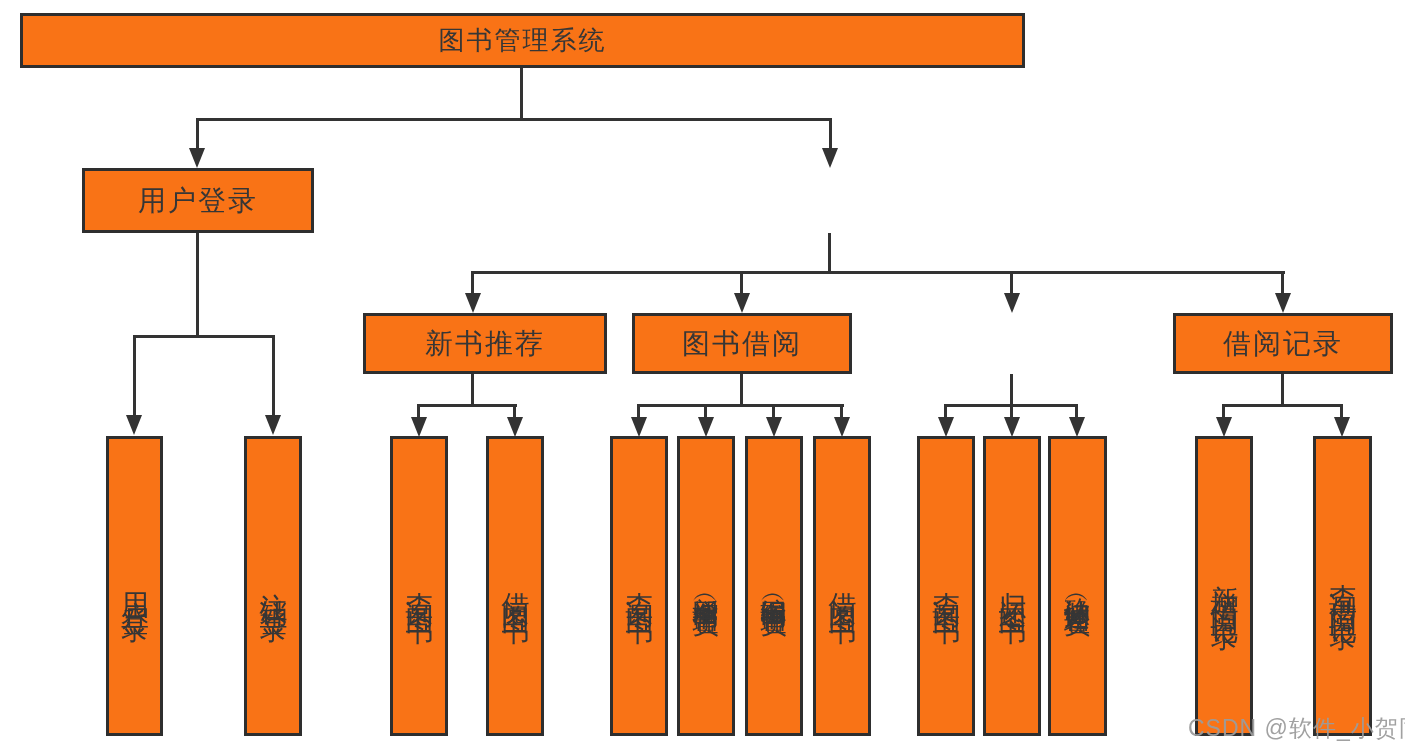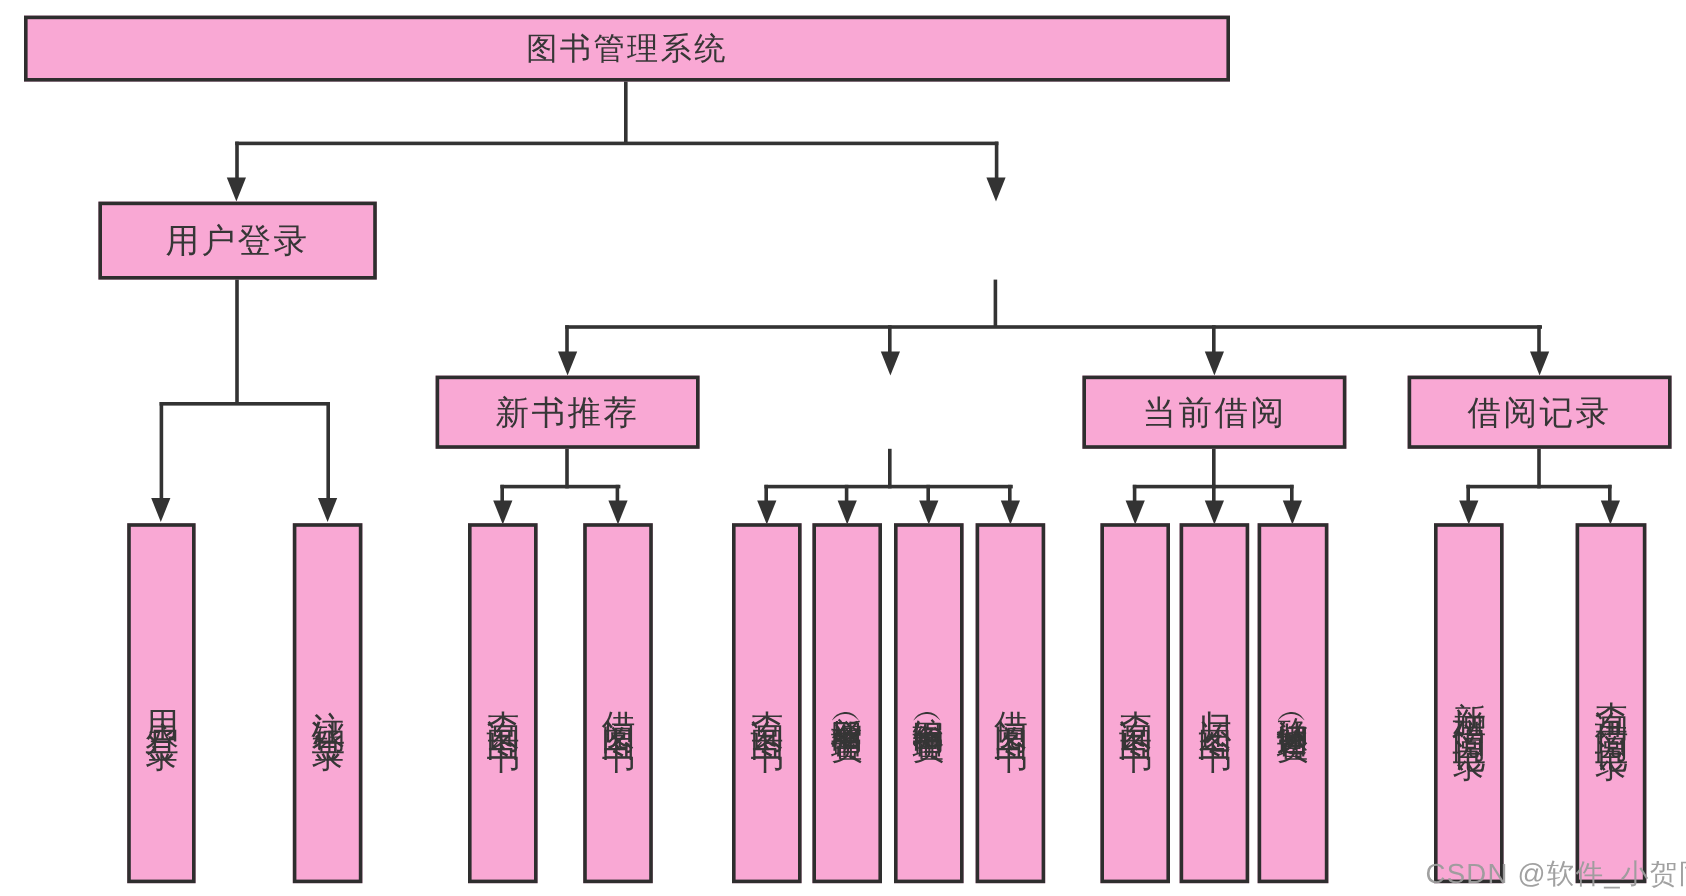--- a/index.html
+++ b/index.html
@@ -1,21 +1,21 @@
 <!DOCTYPE html>
 <html><head>
 <meta charset="utf-8">
 <style>
   html,body{margin:0;padding:0;background:#ffffff;}
   .stage{
     position:relative;width:1405px;height:747px;background:#ffffff;
     font-family:"Liberation Sans", sans-serif;overflow:hidden;
   }
   .box{
-    position:absolute;background:#f9a8d4;border:3px solid #2e2e2e;
+    position:absolute;background:#f97316;border:3px solid #2e2e2e;
     display:flex;align-items:center;justify-content:center;
     color:#363636;box-sizing:border-box;
   }
   .box-label{white-space:nowrap;}
   .root-label{font-size:26px;letter-spacing:2px;}
   .branch-label{font-size:28px;letter-spacing:2px;}
   .vtext{
     writing-mode:vertical-rl;text-orientation:mixed;
     font-size:28px;letter-spacing:8px;line-height:1;white-space:nowrap;
   }
@@ -65,25 +65,25 @@
   <div class="hline" style="left:471px;top:271px;width:814px"></div>
   <div class="vline" style="left:471px;top:271px;height:24px"></div>
   <div class="arrow" style="left:465px;top:293px"></div>
   <div class="vline" style="left:740px;top:271px;height:24px"></div>
   <div class="arrow" style="left:734px;top:293px"></div>
   <div class="vline" style="left:1010px;top:271px;height:24px"></div>
   <div class="arrow" style="left:1004px;top:293px"></div>
   <div class="vline" style="left:1281px;top:271px;height:24px"></div>
   <div class="arrow" style="left:1275px;top:293px"></div>
 
-  <div class="box" style="left:363px;top:313px;width:220px;height:61px">
+  <div class="box" style="left:363px;top:313px;width:244px;height:61px">
     <span class="box-label branch-label">新书推荐</span>
   </div>
-  <div class="box" style="left:902px;top:313px;width:220px;height:61px">
-    <span class="box-label branch-label">当前借阅</span>
+  <div class="box" style="left:632px;top:313px;width:220px;height:61px">
+    <span class="box-label branch-label">图书借阅</span>
   </div>
   <div class="box" style="left:1173px;top:313px;width:220px;height:61px">
     <span class="box-label branch-label">借阅记录</span>
   </div>
 
   <div class="vline" style="left:471px;top:374px;height:33px"></div>
   <div class="hline" style="left:417px;top:404px;width:100px"></div>
   <div class="vline" style="left:417px;top:404px;height:15px"></div>
   <div class="arrow" style="left:411px;top:417px"></div>
   <div class="vline" style="left:513px;top:404px;height:15px"></div>

